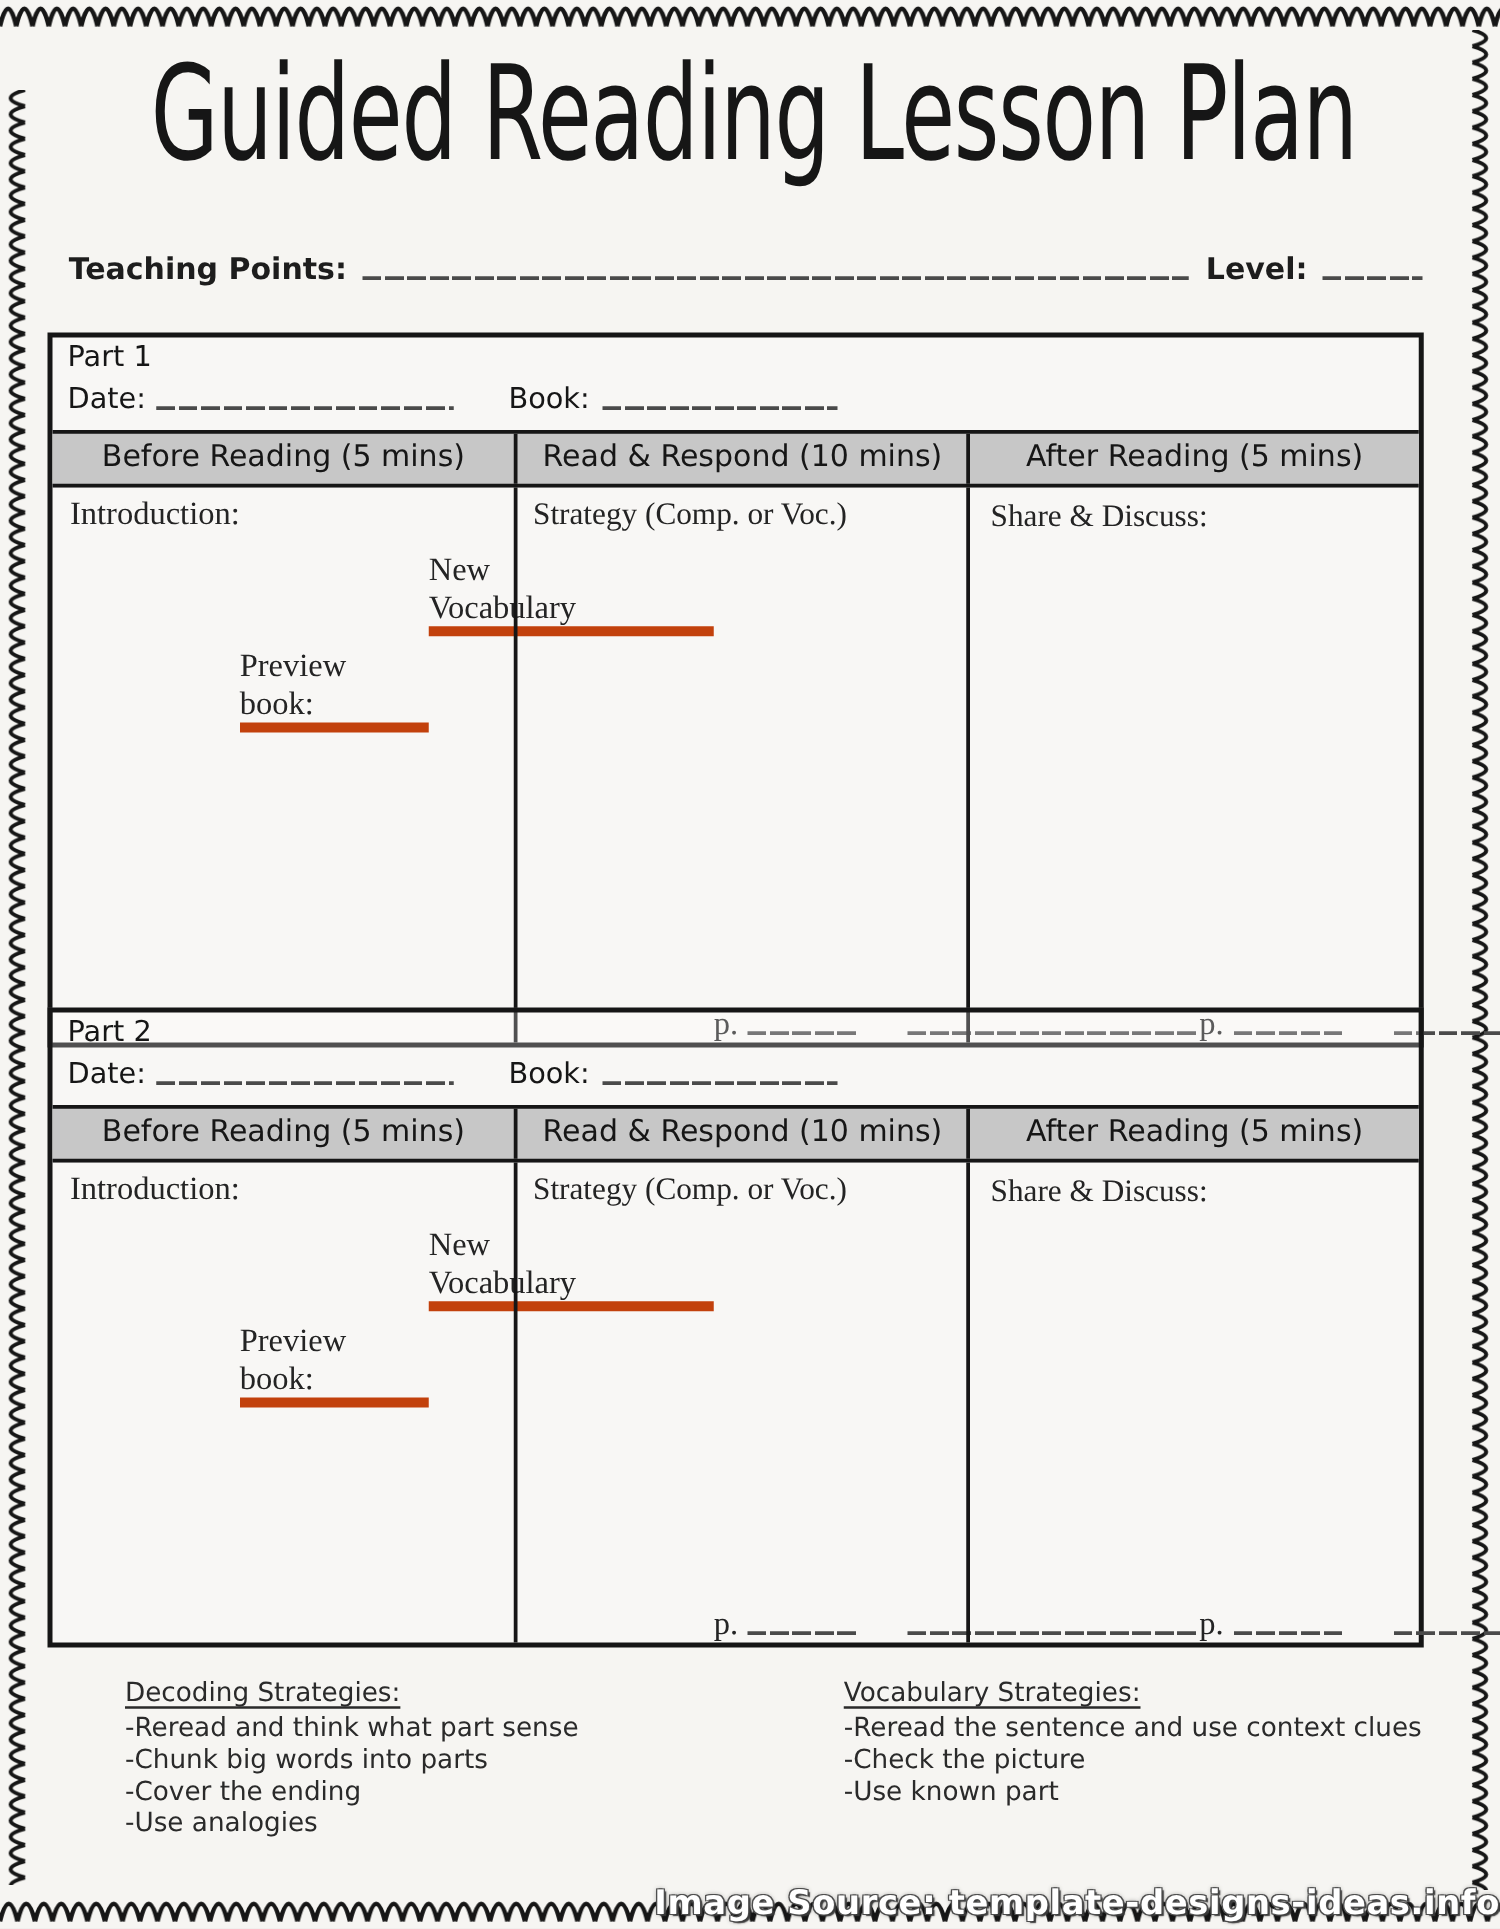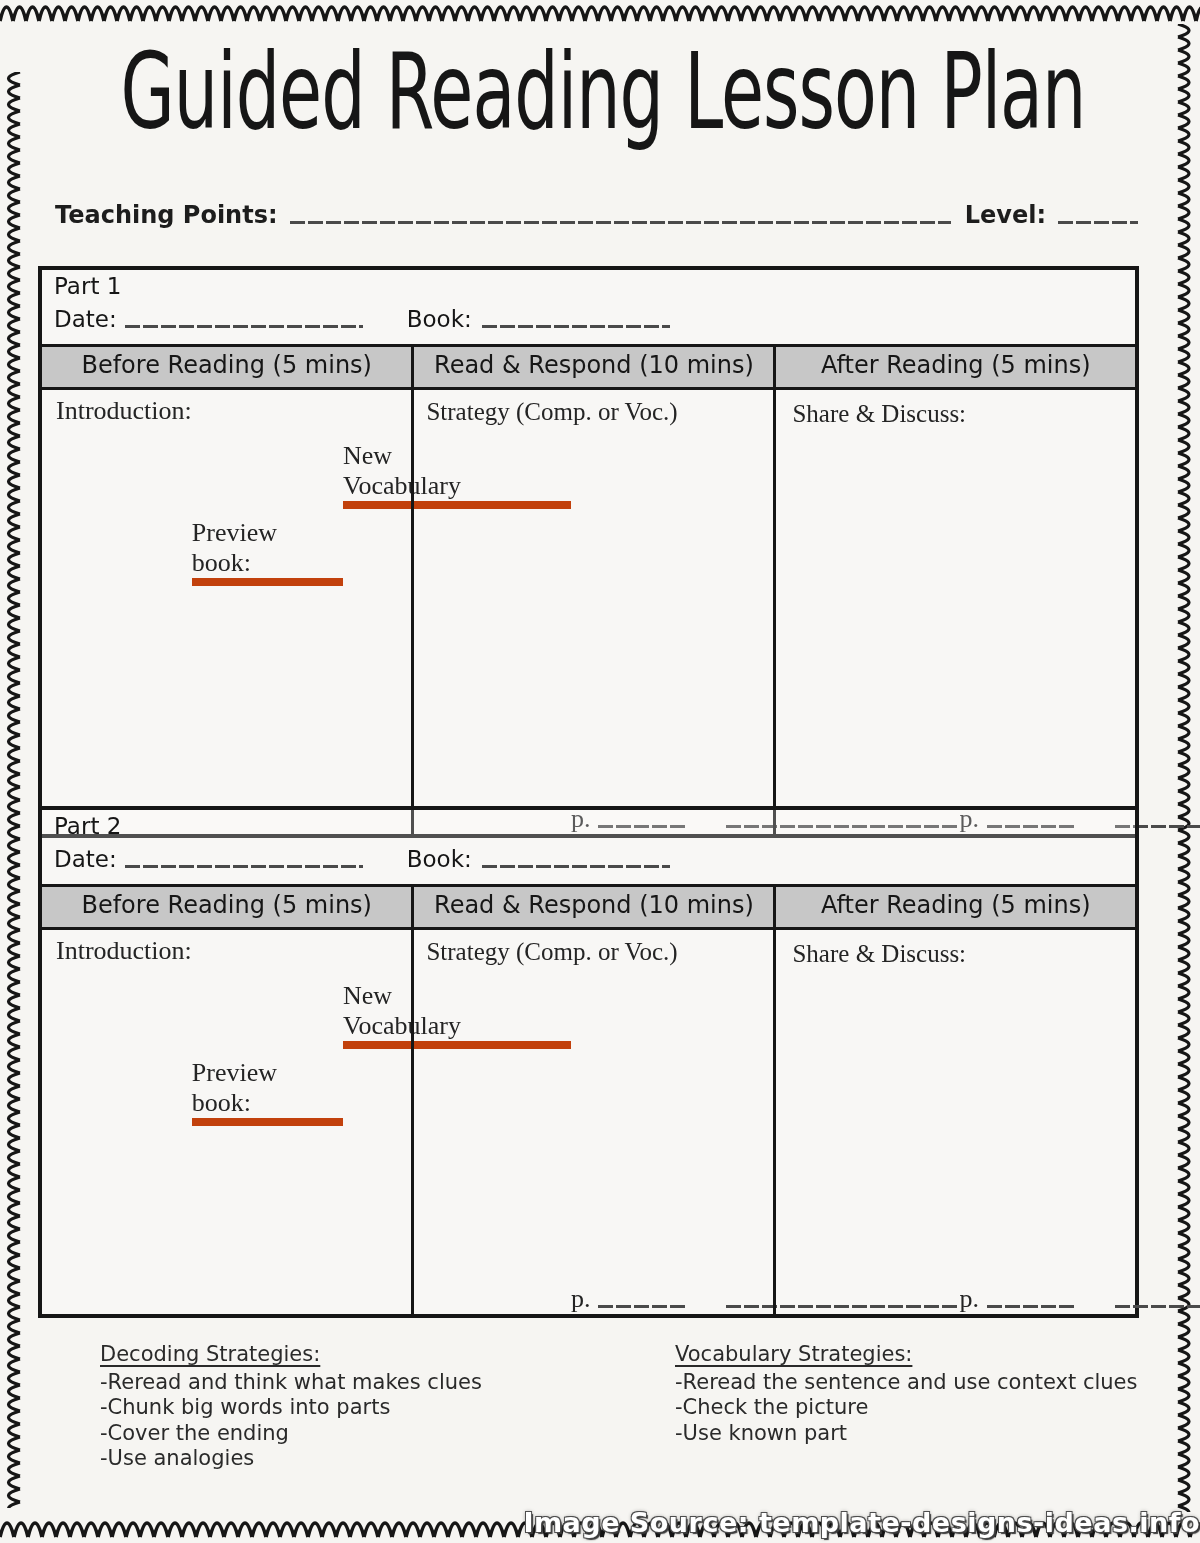--- a/index.html
+++ b/index.html
@@ -240,21 +240,21 @@
         <span>Strategy (Comp. or Voc.)</span>
       </div>
       <div class="cell cell-after w3">
         <span>Share &amp; Discuss:</span>
       </div>
     </div>
   </div>
 
   <div class="strat strat-decoding">
     <span class="strat-title">Decoding Strategies:</span>
-    <span class="strat-item">-Reread and think what makes clues</span>
+    <span class="strat-item">-Reread and think what part sense</span>
     <span class="strat-item">-Chunk big words into parts</span>
     <span class="strat-item">-Cover the ending</span>
     <span class="strat-item">-Use analogies</span>
   </div>
   <div class="strat strat-vocab">
     <span class="strat-title">Vocabulary Strategies:</span>
     <span class="strat-item">-Reread  the sentence and use context clues</span>
     <span class="strat-item">-Check the picture</span>
     <span class="strat-item">-Use known part</span>
   </div>

